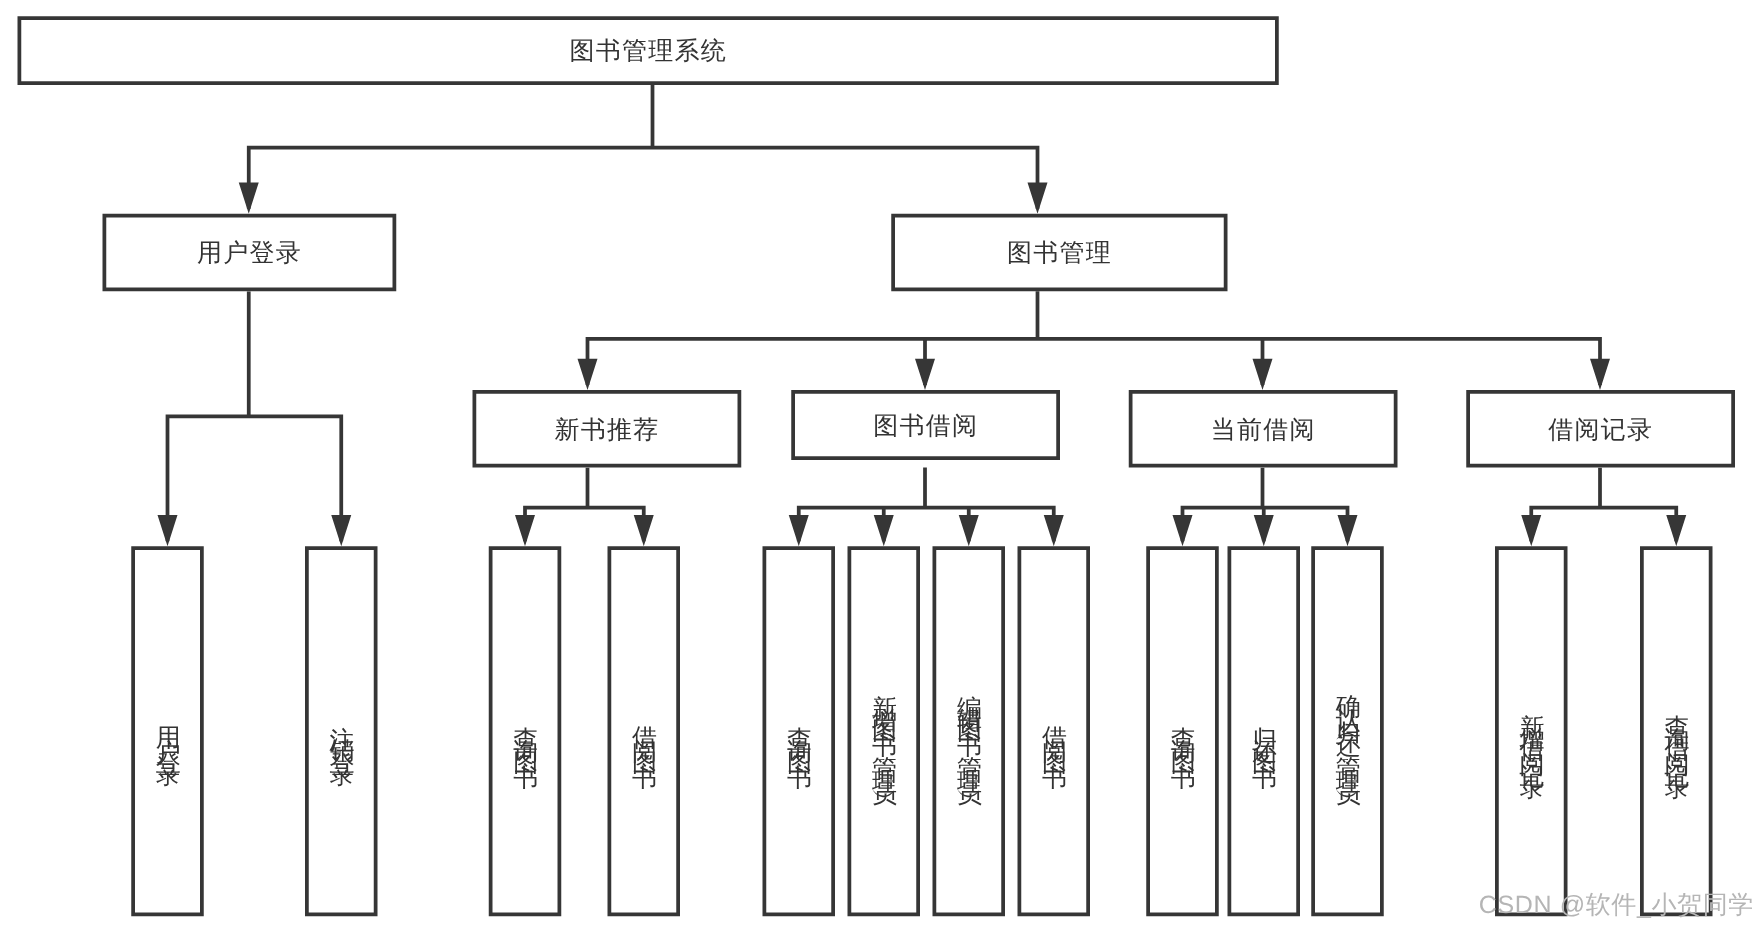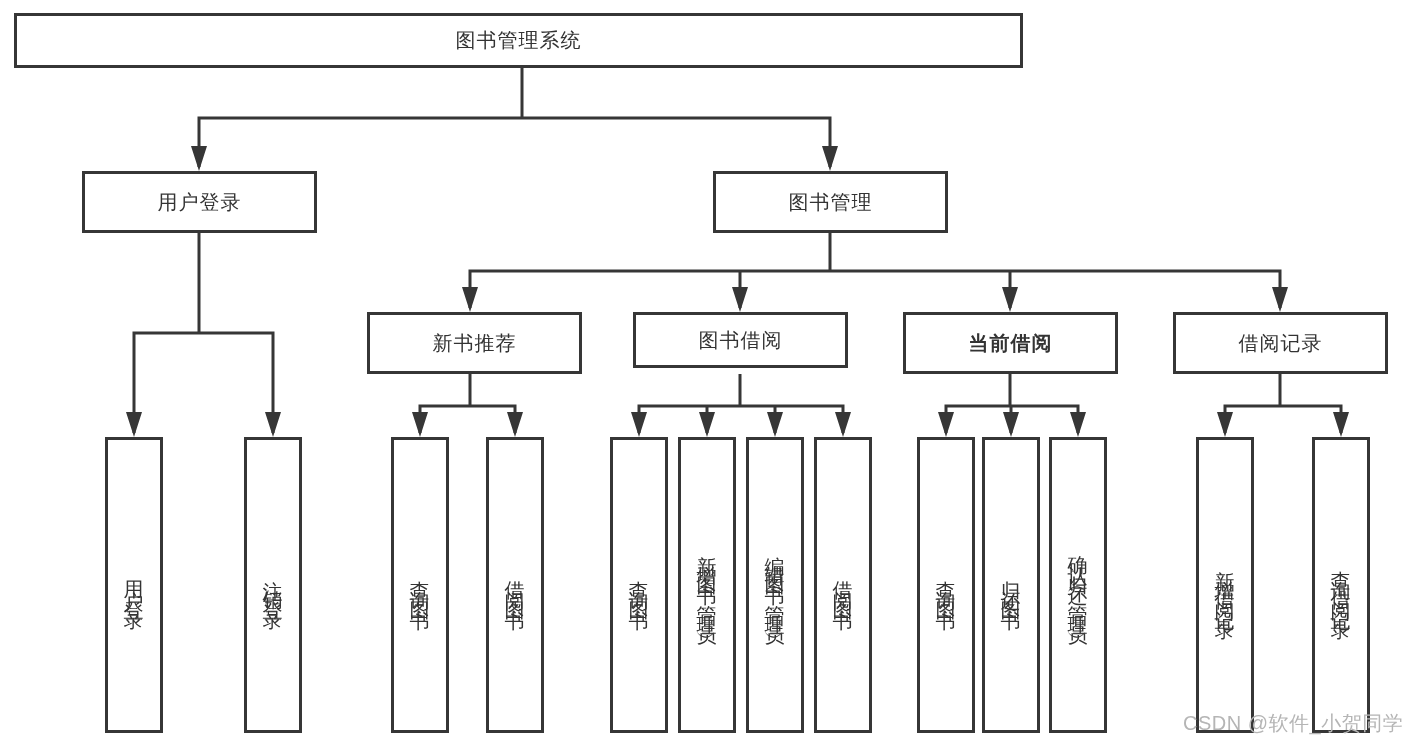--- a/index.html
+++ b/index.html
@@ -78,31 +78,31 @@
     </g>
   </svg>
 
   <div class="node" style="left:14px;top:13px;width:1009px;height:55px;">
     <span>图书管理系统</span>
   </div>
 
   <div class="node" style="left:82px;top:171px;width:235px;height:62px;">
     <span>用户登录</span>
   </div>
-  <div class="node" style="left:713px;top:171px;width:235px;height:62px;">
+  <div class="node" style="left:713px;top:171px;width:269px;height:62px;">
     <span>图书管理</span>
   </div>
 
-  <div class="node" style="left:367px;top:312px;width:215px;height:62px;align-items:center;">
+  <div class="node" style="left:378px;top:312px;width:215px;height:62px;align-items:center;">
     <span>新书推荐</span>
   </div>
   <div class="node" style="left:633px;top:312px;width:215px;height:56px;">
     <span>图书借阅</span>
   </div>
-  <div class="node" style="left:903px;top:312px;width:215px;height:62px;font-weight:bold;">
+  <div class="node" style="left:903px;top:312px;width:215px;height:62px;">
     <span>当前借阅</span>
   </div>
   <div class="node" style="left:1173px;top:312px;width:215px;height:62px;">
     <span>借阅记录</span>
   </div>
 
   <div class="node leaf" style="left:105px;top:437px;width:58px;height:296px;">
     <span class="vlabel">用户登录</span>
   </div>
   <div class="node leaf" style="left:244px;top:437px;width:58px;height:296px;">

